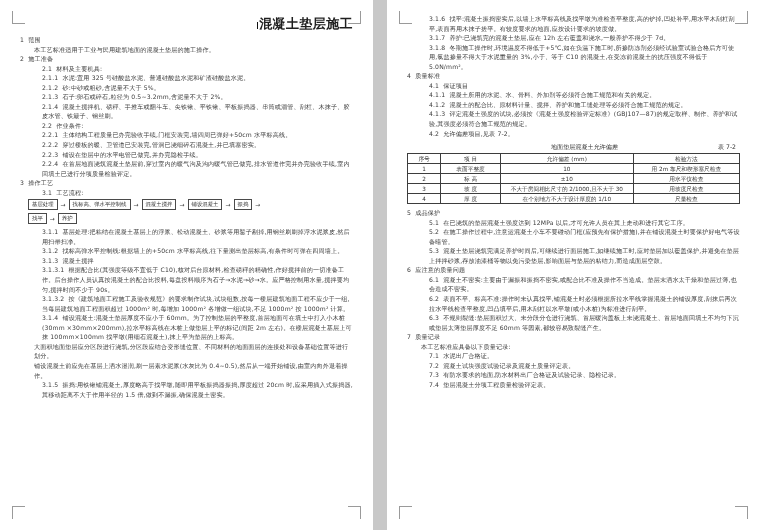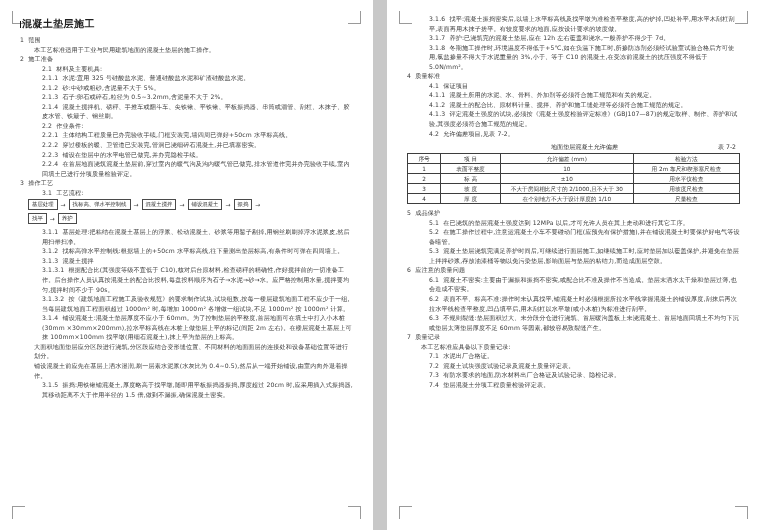--- a/index.html
+++ b/index.html
@@ -66,22 +66,22 @@
   .crop.br { right: 12px; bottom: 11px; }
 
   .page-body {
     position: absolute;
     left: 20px;
     right: 20px;
     top: 14px;
   }
 
   .doc-title {
-    text-align: left;
-    font-size: 10px;
+    text-align: right;
+    font-size: 13px;
     line-height: 11px;
     font-weight: bold;
     margin: 4px 0 6px 0;
     letter-spacing: 0.4px;
     color: #1f1f1f;
     position: relative;
   }
   .caret {
     display: inline-block;
     width: 1px;

